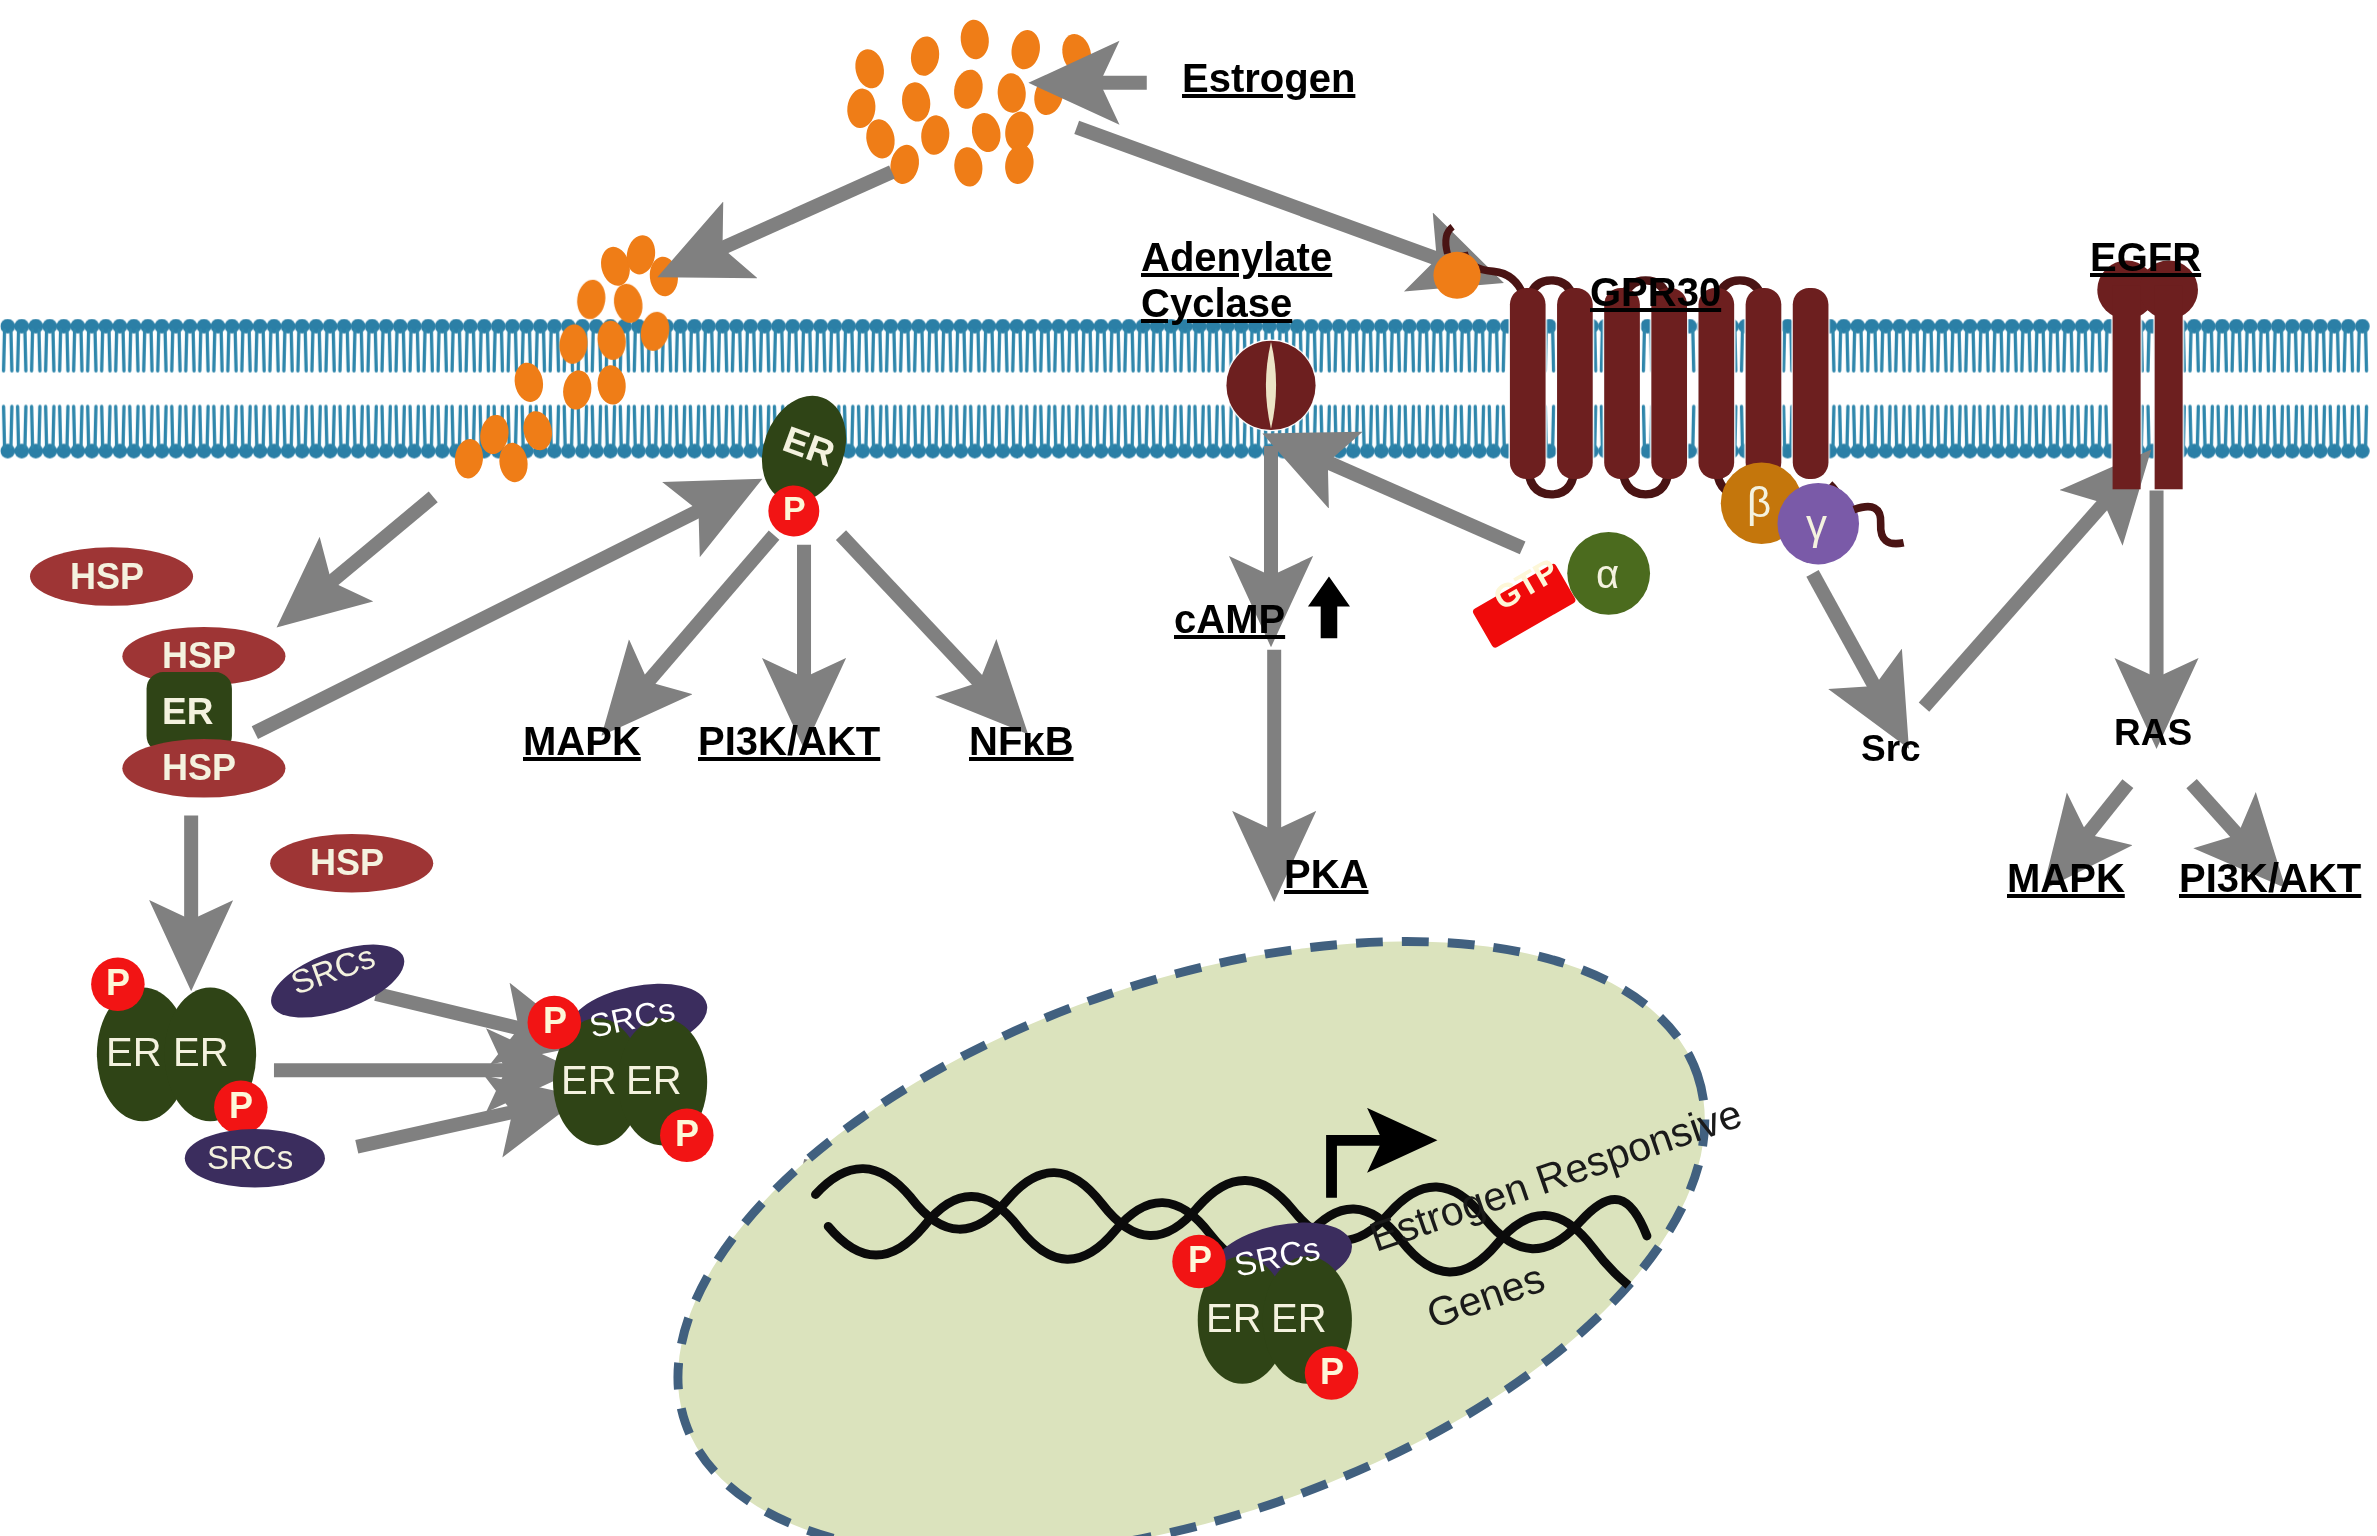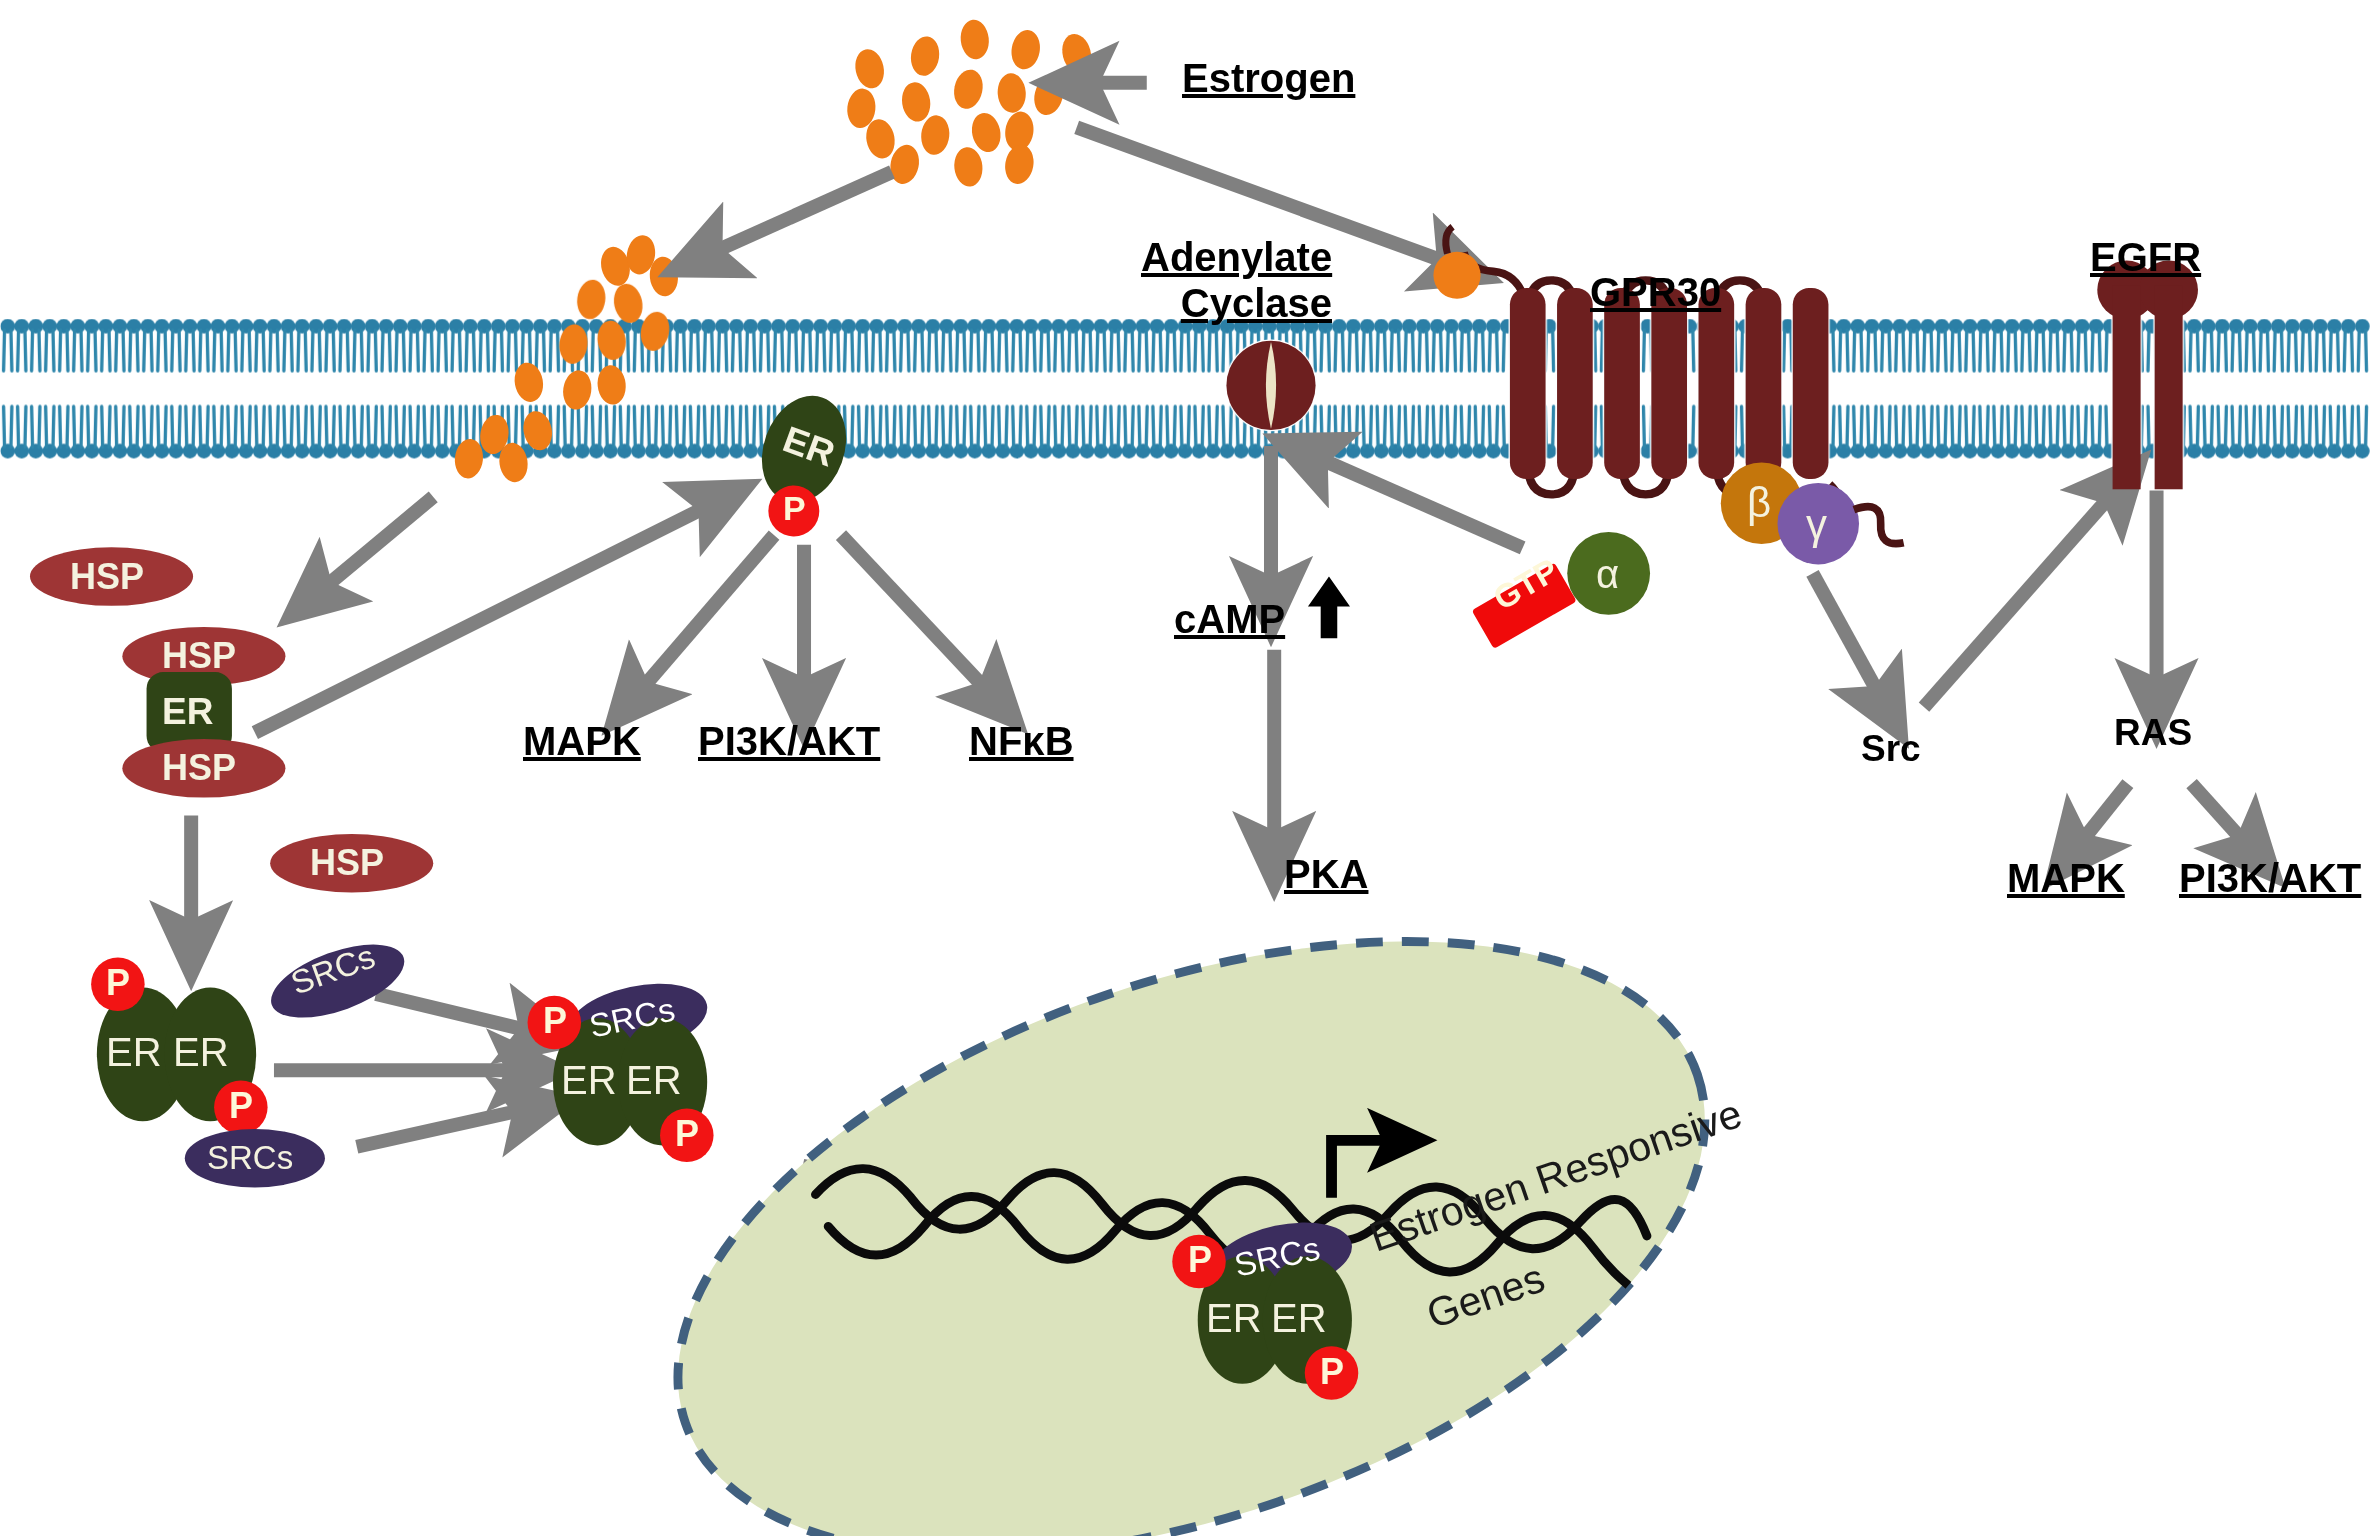--- a/index.html
+++ b/index.html
@@ -659,21 +659,21 @@
       <ellipse cx="2052" cy="2072" rx="70" ry="100" fill="#2f4416"></ellipse>
       <circle cx="1882" cy="1980" r="42" fill="#f21414"></circle>
       <circle cx="2090" cy="2155" r="42" fill="#f21414"></circle>
     </g>
 
   </svg>
 
   <div class="lbl lbl-big" style="left:1182px;top:57px;">Estrogen</div>
 
   <div class="lbl lbl-big" style="left:1141px;top:236px;width:191px;text-align:left;">Adenylate</div>
-  <div class="lbl lbl-big" style="left:1141px;top:282px;width:191px;text-align:right;">Cyclase</div>
+  <div class="lbl lbl-big" style="left:1141px;top:282px;width:191px;text-align:left;">Cyclase</div>
 
   <div class="lbl lbl-big" style="left:1590px;top:255px;margin-top:16px;">GPR30</div>
 
   <div class="lbl lbl-big" style="left:2090px;top:236px;">EGFR</div>
 
   <div class="lbl lbl-big" style="left:1174px;top:598px;">cAMP</div>
   <div class="lbl lbl-big" style="left:1284px;top:853px;">PKA</div>
 
   <div class="lbl lbl-med" style="left:1861px;top:714px;margin-top:16px;">Src</div>
   <div class="lbl lbl-med" style="left:2114px;top:714px;">RAS</div>

